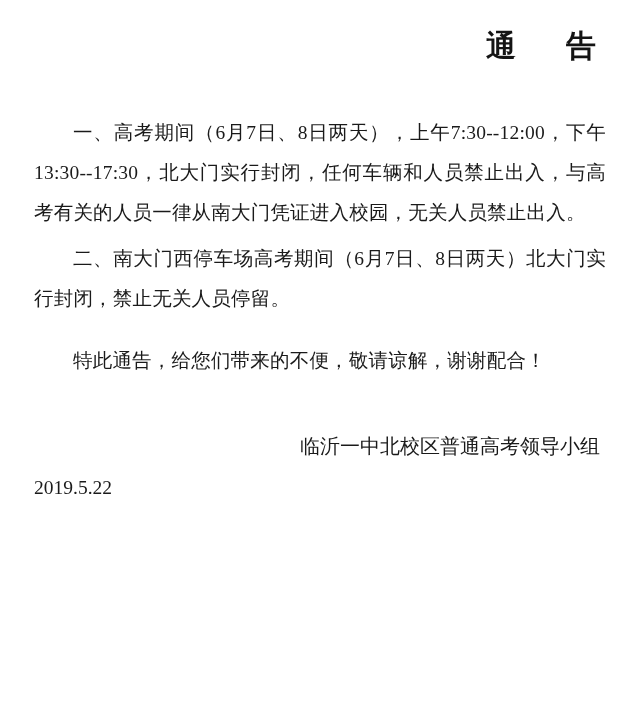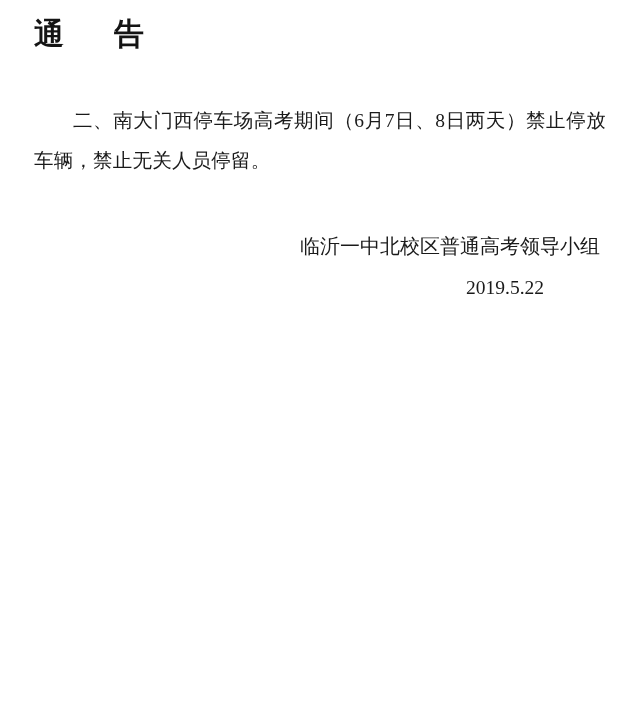--- a/index.html
+++ b/index.html
@@ -15,25 +15,25 @@
     overflow: hidden;
   }
   .page {
     width: 640px;
     height: 720px;
     box-sizing: border-box;
     padding: 0 34px;
     position: relative;
   }
   .doc-title {
-    text-align: left;
+    text-align: right;
     font-size: 30px;
     font-weight: bold;
     letter-spacing: 10px;
-    margin-top: 14px;
+    margin-top: 26px;
     margin-bottom: 0;
     color: #141414;
   }
   .body-block {
     margin-top: 46px;
   }
   .para {
     font-size: 19.5px;
     line-height: 40px;
     text-align: justify;
@@ -49,34 +49,36 @@
   .signature {
     margin-top: 46px;
     text-align: right;
     font-size: 20px;
     line-height: 38px;
     padding-right: 6px;
     color: #1a1a1a;
   }
   .sig-date {
     margin-top: 4px;
-    text-align: right;
+    text-align: left;
     font-size: 19.5px;
     line-height: 38px;
     padding-right: 62px;
     color: #1a1a1a;
   }
 </style>
 </head>
 <body>
 
 <div class="page">
 
   <div class="doc-title">通　告</div>
 
   <div class="body-block">
-    <p class="para">二、南大门西停车场高考期间（6月7日、8日两天）禁止停放车辆，禁止无关人员停留。</p>
+    <p class="para">一、高考期间（6月7日、8日两天），上午7:30--12:00，下午13:30--17:30，北大门实行封闭，任何车辆和人员禁止出入，与高考有关的人员一律从南大门凭证进入校园，无关人员禁止出入。</p>
+    <p class="para">二、南大门西停车场高考期间（6月7日、8日两天）北大门实行封闭，禁止无关人员停留。</p>
+    <p class="para closing">特此通告，给您们带来的不便，敬请谅解，谢谢配合！</p>
   </div>
 
   <div class="signature">临沂一中北校区普通高考领导小组</div>
   <div class="sig-date">2019.5.22</div>
 
 </div>
 
 </body></html>

